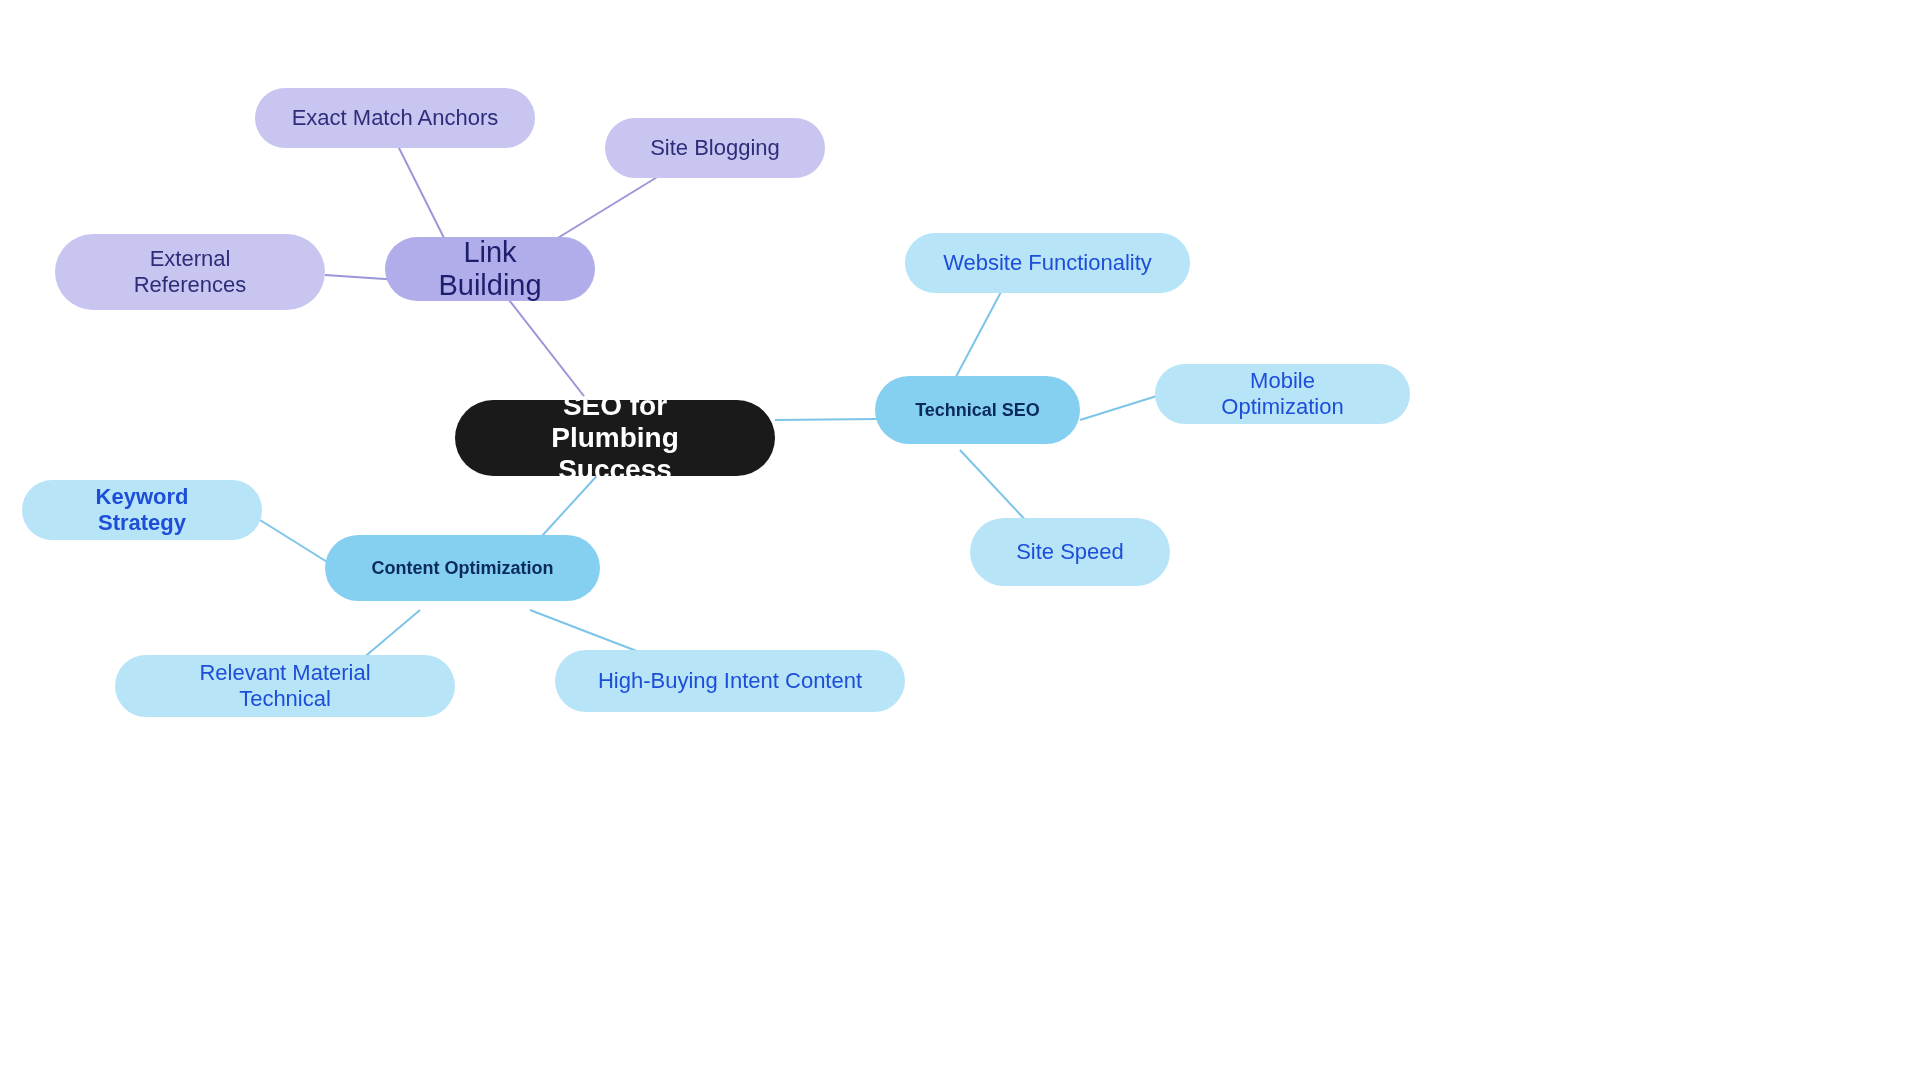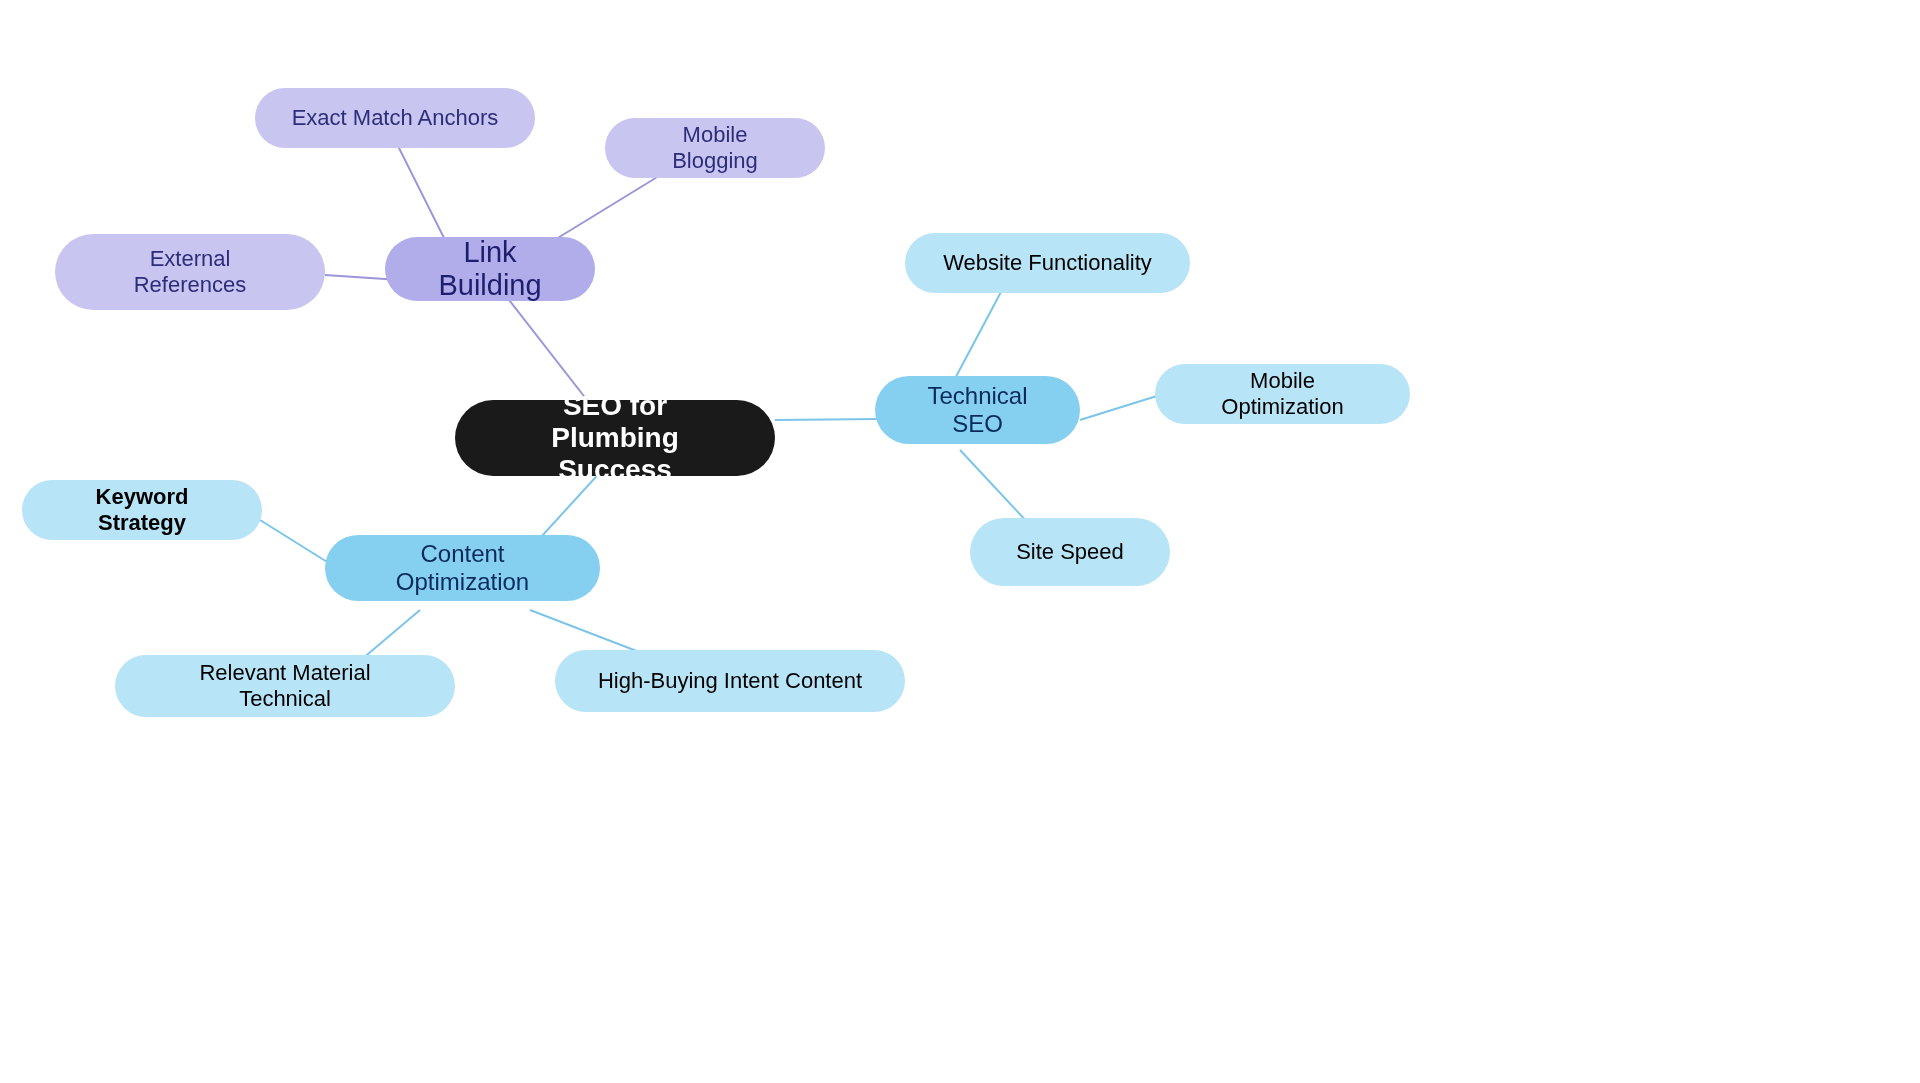--- a/index.html
+++ b/index.html
@@ -44,30 +44,30 @@
     }
     .node-purple-dark {
       background: #b0adea;
       color: #1e1e6e;
       font-size: 29px;
       font-weight: 500;
       padding: 20px 40px;
     }
     .node-blue {
       background: #b8e4f7;
-      color: #000000;
+      color: #1d4ed8;
       font-size: 22px;
       font-weight: 500;
       padding: 18px 36px;
     }
     .node-blue-dark {
       background: #85cff0;
       color: #0a2a5e;
-      font-size: 24px;
-      font-weight: 400;
+      font-size: 18px;
+      font-weight: 700;
       padding: 20px 40px;
     }
   </style>
 </head>
 <body>
 
 <svg id="connections">
 
   <line x1="615" y1="436" x2="495" y2="282" stroke="#9b96d8" stroke-width="2"></line>
 
@@ -104,21 +104,21 @@
 
 <div class="node node-purple" style="left: 255px; top: 88px; width: 280px; height: 60px;">
   <span>Exact Match Anchors</span>
 </div>
 
 <div class="node node-purple" style="left: 55px; top: 234px; width: 270px; height: 76px;">
   <span>External References</span>
 </div>
 
 <div class="node node-purple" style="left: 605px; top: 118px; width: 220px; height: 60px;">
-  <span>Mobile Blogging</span>
+  <span>Site Blogging</span>
 </div>
 
 <div class="node node-blue-dark" style="left: 875px; top: 376px; width: 205px; height: 68px;">
   <span>Technical SEO</span>
 </div>
 
 <div class="node node-blue" style="left: 905px; top: 233px; width: 285px; height: 60px;">
   <span>Website Functionality</span>
 </div>
 

